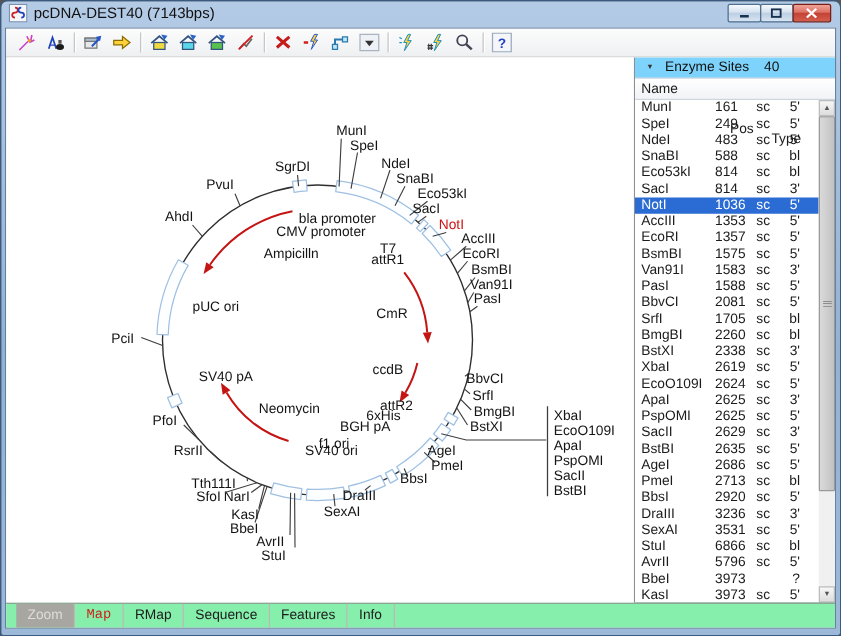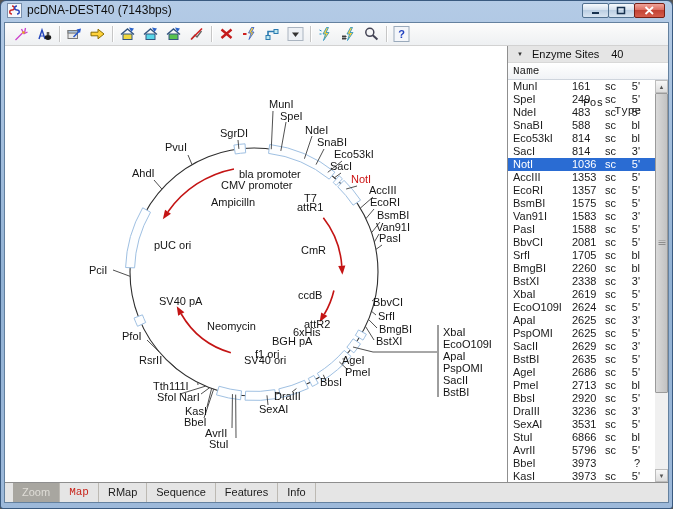--- a/index.html
+++ b/index.html
@@ -11,43 +11,43 @@
   .caption-buttons{margin-left:auto;display:flex;padding-right:3px;}
   .cap-btn{width:27px;height:15px;display:flex;align-items:center;justify-content:center;border:1px solid #51708f;background:linear-gradient(#f7fafd,#d5e1ee 45%,#bccfe3 50%,#d8e4f1);border-radius:2px;margin-left:-1px;box-sizing:border-box;}
   .cap-btn.close{width:31px;background:linear-gradient(#f0a399,#dd6f62 45%,#c24335 50%,#d55c4b);border-color:#771f15;}
   .client{position:absolute;left:3px;right:3px;top:21px;bottom:5px;background:#fff;border:1px solid #64819f;display:flex;flex-direction:column;box-sizing:border-box;}
   .toolbar{height:23px;min-height:23px;border-bottom:1px solid #d2d2d2;background:linear-gradient(#fcfcfc,#eef0f2);display:flex;align-items:center;padding-left:5px;box-sizing:border-box;}
   .tbtn{width:23px;height:20px;display:flex;align-items:center;justify-content:center;}
   .tsep{width:1px;height:16px;background:#c6c6c6;margin:0 3px;box-shadow:1px 0 0 #ffffff;}
   .content{flex:1;display:flex;min-height:0;}
   .map-area{width:502px;min-width:502px;background:#fff;position:relative;}
   .enzyme-panel{flex:1;border-left:1px solid #8f8f8f;display:flex;flex-direction:column;background:#fff;min-width:0;}
-  .panel-header{height:16px;min-height:16px;display:flex;align-items:center;font-size:11px;color:#111;background:#e5e5e5;border-bottom:1px solid #d8d8d8;padding-left:9px;}
+  .panel-header{height:16px;min-height:16px;display:flex;align-items:center;font-size:11px;color:#111;background:#7dd3fc;border-bottom:1px solid #d8d8d8;padding-left:9px;}
   .collapse{font-size:6px;color:#333;width:12px;}
   .panel-title{margin-left:3px;}
   .panel-count{margin-left:12px;}
   .panel-cols{height:16px;min-height:16px;display:flex;align-items:stretch;font-size:11px;color:#1a1a1a;background:linear-gradient(#ffffff,#f1f3f6);border-bottom:1px solid #cfd5dd;}
-  .pc{display:flex;align-items:center;box-sizing:border-box;font-family:Liberation Mono, monospace;}
+  .pc{display:flex;align-items:center;box-sizing:border-box;}
   .pc-name{width:64px;padding-left:5px;}
   .pc-pos{width:32px;justify-content:flex-end;border-right:1px solid #e2e7ee;margin-top:40px;}
   .pc-type{width:46px;justify-content:flex-end;padding-right:8px;border-right:1px solid #e2e7ee;margin-top:48px;}
   .panel-body{flex:1;display:flex;min-height:0;}
   .rows{flex:1;overflow:hidden;font-size:11px;}
   .row{height:13px;line-height:13px;display:flex;white-space:nowrap;color:#1b1b1b;}
   .row.sel{background:#2a6cd3;color:#fff;}
   .c-name{width:64px;padding-left:5px;box-sizing:border-box;overflow:hidden;}
   .c-pos{width:28px;text-align:left;}
   .c-t1{width:21px;text-align:center;}
   .c-t2{width:19px;text-align:right;}
   .vscroll{width:13px;min-width:13px;background:#f0f0f0;display:flex;flex-direction:column;}
   .sb-btn{height:13px;min-height:13px;font-size:6px;color:#555;display:flex;align-items:center;justify-content:center;background:linear-gradient(#f7f7f7,#dddddd);border:1px solid #bdbdbd;box-sizing:border-box;}
   .sb-track{flex:1;position:relative;}
   .sb-thumb{position:absolute;top:0;left:0;right:0;height:300px;background:linear-gradient(90deg,#dadada,#c2c2c2);border:1px solid #9a9a9a;border-radius:1px;box-sizing:border-box;}
   .grip{position:absolute;top:50%;left:50%;transform:translate(-50%,-50%);width:7px;height:5px;background:repeating-linear-gradient(180deg,#8d8d8d 0 1px,rgba(0,0,0,0) 1px 2px);}
-  .tabbar{height:19px;min-height:19px;border-top:1px solid #8e8e8e;background:#e5e5e5;display:flex;align-items:stretch;font-size:11px;}
+  .tabbar{height:19px;min-height:19px;border-top:1px solid #8e8e8e;background:#86efac;display:flex;align-items:stretch;font-size:11px;}
   .tab{padding:0 9px;line-height:18px;border-right:1px solid #bcb9b3;color:#1c1c1c;}
   .tab.first{margin-left:8px;}
   .tab.disabled{background:#a8a6a0;color:#dfddd7;}
   .tab.active{color:#c9251c;font-family:Liberation Mono, monospace;}
   svg text{font-family:"Liberation Sans","DejaVu Sans",sans-serif;}
 </style>
 </head>
 <body>
 
 <div class="window">

